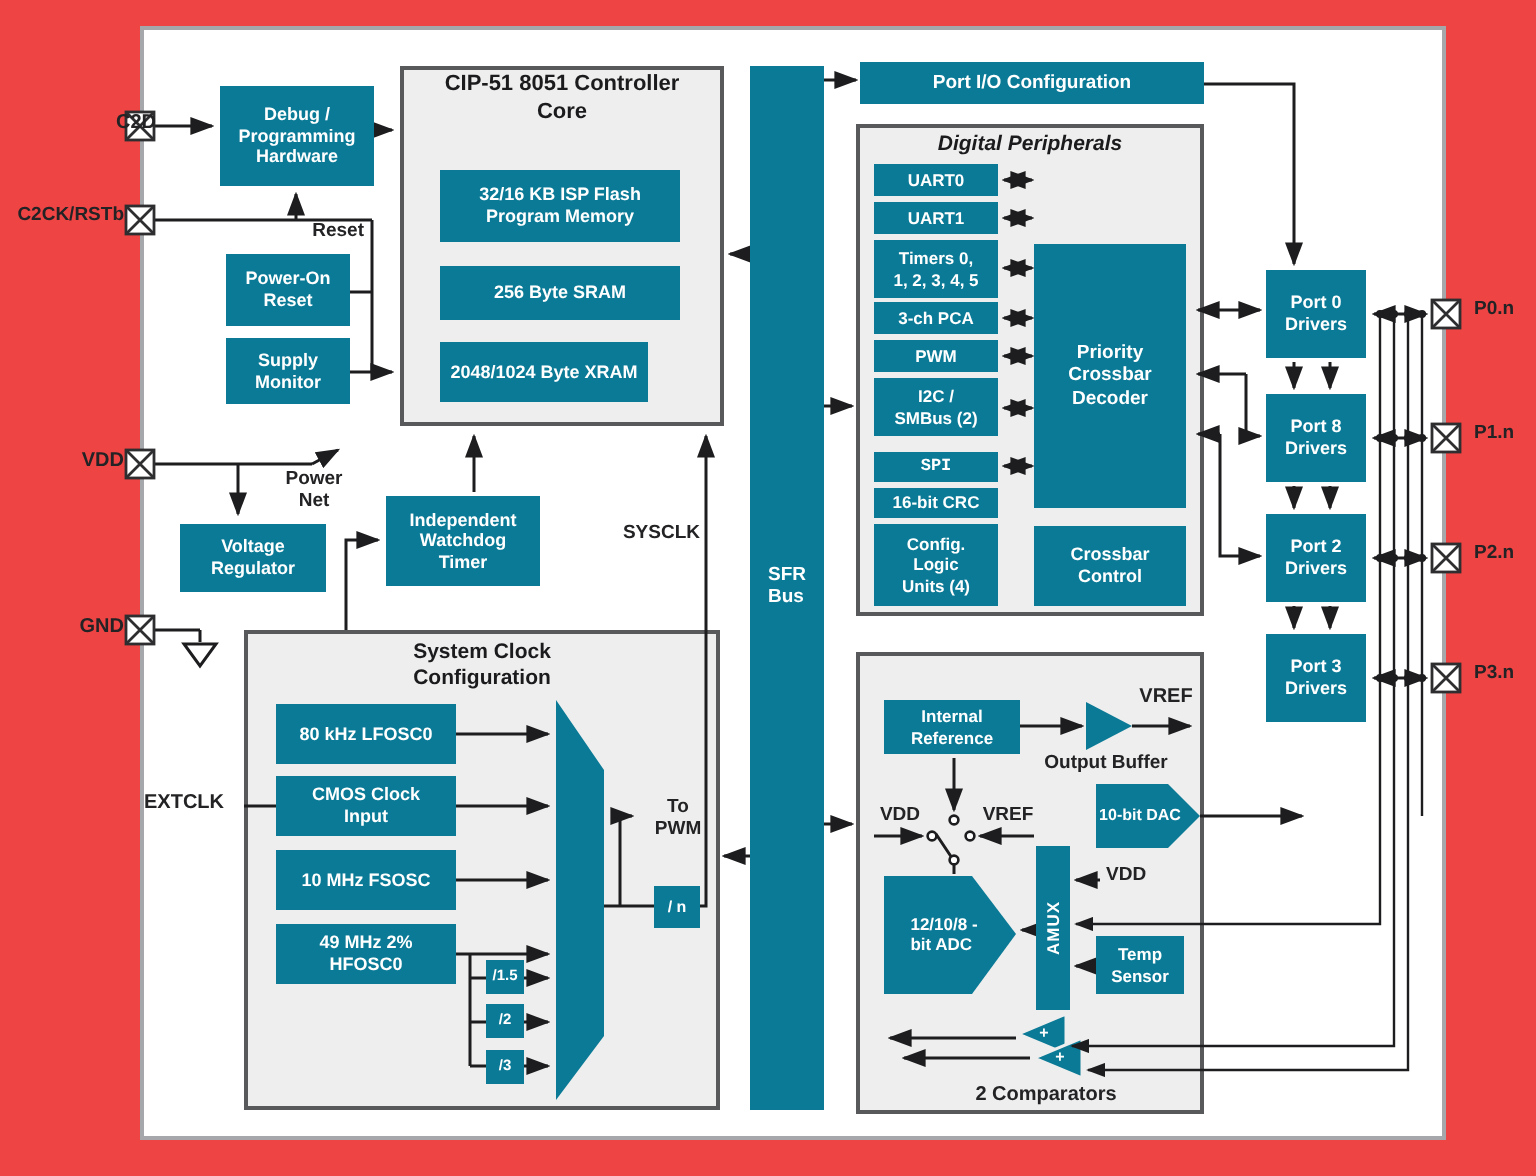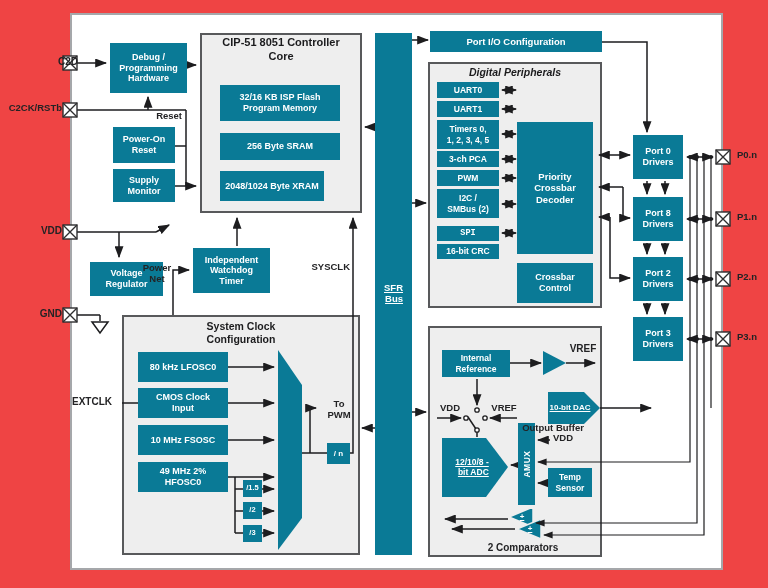--- a/index.html
+++ b/index.html
@@ -1,22 +1,22 @@
 <!DOCTYPE html>
 <html><head>
 <meta charset="utf-8">
 <style>
   html,body{margin:0;padding:0;background:#ffffff;font-family:"Liberation Sans",sans-serif;}
   #canvas{position:relative;width:768px;height:588px;background:#ef4444;overflow:hidden;}
   .border-box{position:absolute;border:2px solid #a5a7aa;z-index:1;box-sizing:border-box;background:#ffffff;}
   .panel{position:absolute;background:#eeeeee;border:2px solid #58595b;z-index:1;box-sizing:border-box;}
   .tb{position:absolute;background:#0a7a96;color:#ffffff;display:flex;align-items:center;justify-content:center;
       text-align:center;font-weight:bold;white-space:pre-line;z-index:3;line-height:1.18;font-size:9px;}
-  .ov{position:absolute;z-index:3;color:#ffffff;font-weight:bold;text-align:right;white-space:pre-line;
-      display:flex;align-items:center;justify-content:center;line-height:1.18;text-decoration:underline;}
+  .ov{position:absolute;z-index:3;color:#ffffff;font-weight:bold;text-align:left;white-space:pre-line;
+      display:flex;align-items:center;justify-content:center;line-height:1.18;}
   .ptitle{position:absolute;z-index:3;font-weight:bold;color:#1b1b1d;text-align:center;white-space:pre-line;line-height:1.25;}
   .lbl{position:absolute;z-index:4;font-weight:bold;color:#232325;white-space:pre-line;line-height:1.15;font-size:10px;}
   .r{text-align:right;}
   .c{text-align:center;}
   svg#wires{position:absolute;left:0;top:0;z-index:2;pointer-events:none;}
 </style>
 </head>
 <body>
 
 <div id="canvas">
@@ -248,20 +248,23 @@
   <div class="tb" style="left:437px;top:82px;width:62px;height:16px;font-size:8.5px;">UART0</div>
   <div class="tb" style="left:437px;top:101px;width:62px;height:16px;font-size:8.5px;">UART1</div>
   <div class="tb" style="left:437px;top:120px;width:62px;height:29px;font-size:8.5px;">Timers 0,
 1, 2, 3, 4, 5</div>
   <div class="tb" style="left:437px;top:151px;width:62px;height:16px;font-size:8.5px;">3-ch PCA</div>
   <div class="tb" style="left:437px;top:170px;width:62px;height:16px;font-size:8.5px;">PWM</div>
   <div class="tb" style="left:437px;top:189px;width:62px;height:29px;font-size:8.5px;">I2C /
 SMBus (2)</div>
   <div class="tb" style="left:437px;top:226px;width:62px;height:15px;font-size:8.5px;font-family:Liberation Mono, monospace;">SPI</div>
   <div class="tb" style="left:437px;top:244px;width:62px;height:15px;font-size:8.5px;">16-bit CRC</div>
+  <div class="tb" style="left:437px;top:262px;width:62px;height:41px;font-size:8.5px;">Config.
+Logic
+Units (4)</div>
   <div class="tb" style="left:517px;top:101px;width:76px;height:132px;font-size:9.5px;margin-top:21px;">Priority
 Crossbar
 Decoder</div>
   <div class="tb" style="left:517px;top:263px;width:76px;height:40px;">Crossbar
 Control</div>
 
   <div class="tb" style="left:633px;top:135px;width:50px;height:44px;">Port 0
 Drivers</div>
   <div class="tb" style="left:633px;top:197px;width:50px;height:44px;">Port 8
 Drivers</div>
@@ -297,27 +300,27 @@
   <div class="lbl r" style="left:40px;top:56px;width:38px;">C2D</div>
   <div class="lbl r" style="left:0px;top:103px;width:62px;font-size:9.5px;">C2CK/RSTb</div>
   <div class="lbl r" style="left:26px;top:225px;width:36px;">VDD</div>
   <div class="lbl r" style="left:26px;top:308px;width:36px;">GND</div>
   <div class="lbl" style="left:737px;top:150px;width:34px;font-size:9.5px;">P0.n</div>
   <div class="lbl" style="left:737px;top:212px;width:34px;font-size:9.5px;">P1.n</div>
   <div class="lbl" style="left:737px;top:272px;width:34px;font-size:9.5px;">P2.n</div>
   <div class="lbl" style="left:737px;top:332px;width:34px;font-size:9.5px;">P3.n</div>
 
   <div class="lbl r" style="left:136px;top:111px;width:46px;font-size:9.5px;">Reset</div>
-  <div class="lbl c" style="left:136px;top:235px;width:42px;font-size:9.5px;margin-top:28px;">Power
+  <div class="lbl c" style="left:136px;top:235px;width:42px;font-size:9.5px;">Power
 Net</div>
   <div class="lbl r" style="left:298px;top:262px;width:52px;font-size:9.5px;">SYSCLK</div>
   <div class="lbl" style="left:72px;top:396px;width:50px;">EXTCLK</div>
   <div class="lbl c" style="left:320px;top:399px;width:38px;font-size:9.5px;">To
 PWM</div>
 
   <div class="lbl c" style="left:564px;top:343px;width:38px;">VREF</div>
-  <div class="lbl c" style="left:516px;top:377px;width:74px;font-size:9.5px;margin-top:46px;">Output Buffer</div>
+  <div class="lbl c" style="left:516px;top:377px;width:74px;font-size:9.5px;">Output Buffer</div>
   <div class="lbl c" style="left:436px;top:403px;width:28px;font-size:9.5px;">VDD</div>
   <div class="lbl c" style="left:487px;top:403px;width:34px;font-size:9.5px;">VREF</div>
   <div class="lbl" style="left:553px;top:433px;width:30px;font-size:9.5px;">VDD</div>
   <div class="lbl c" style="left:456px;top:542px;width:134px;">2 Comparators</div>
 
 </div>
 
 </body></html>

